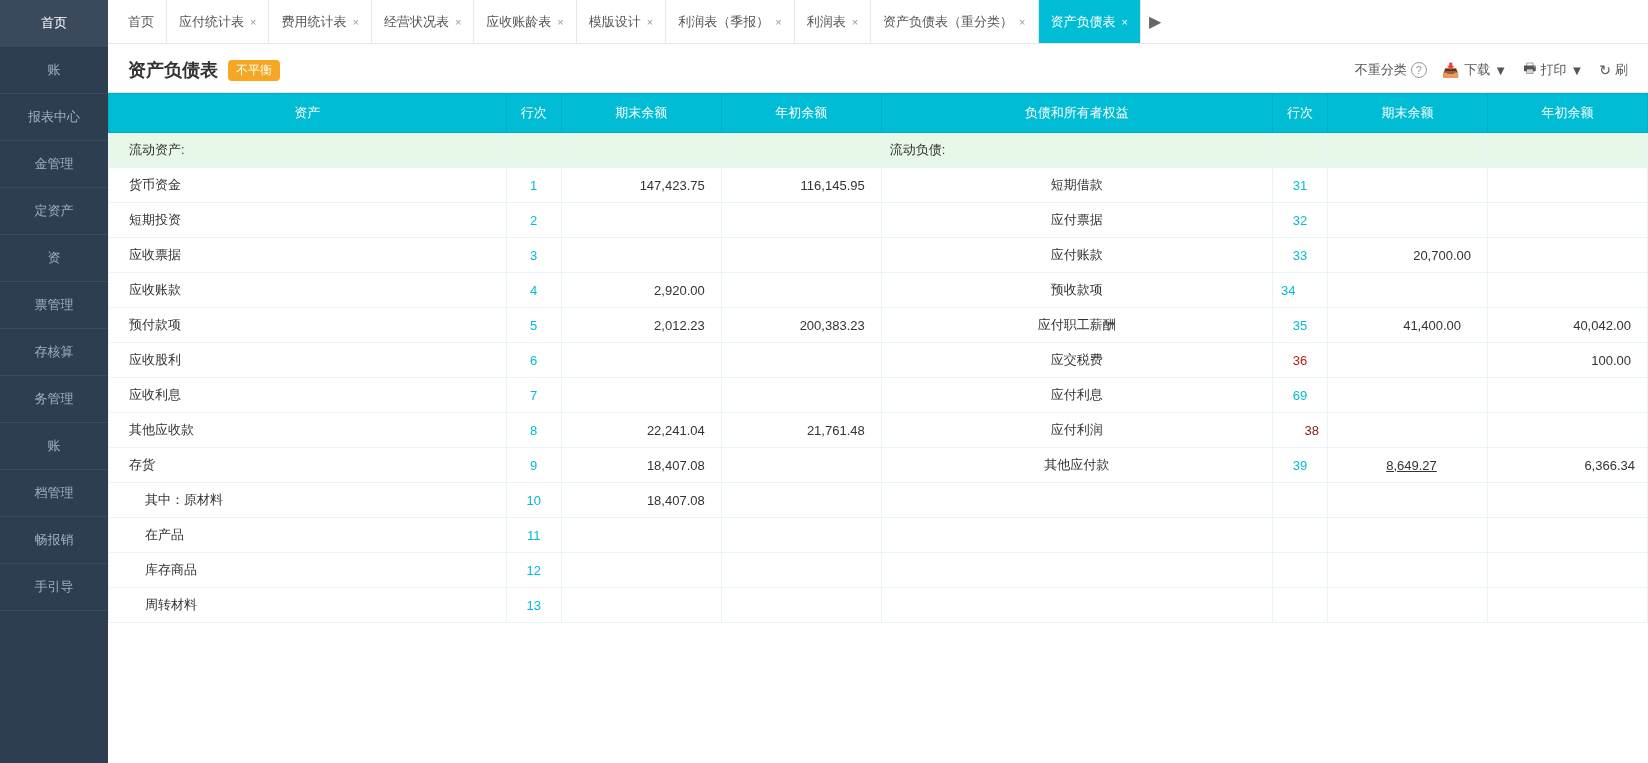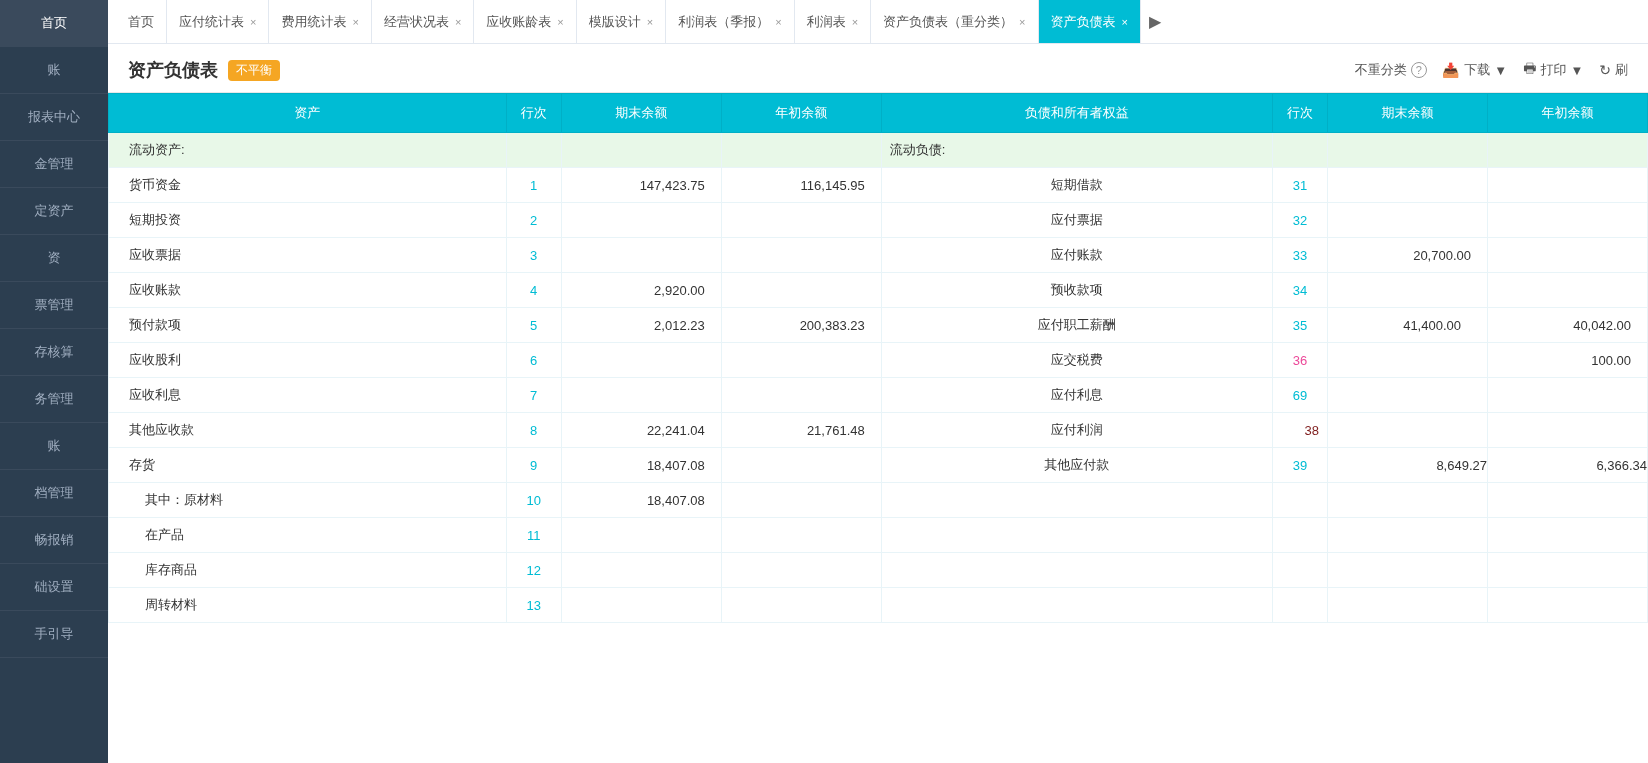--- a/index.html
+++ b/index.html
@@ -210,23 +210,20 @@
     <span>务管理</span>
   </div>
   <div class="sidebar-item">
     <span>账</span>
   </div>
   <div class="sidebar-item">
     <span>档管理</span>
   </div>
   <div class="sidebar-item">
     <span>畅报销</span>
-  </div>
-  <div class="sidebar-item">
-    <span>础设置</span>
   </div>
   <div class="sidebar-item">
     <span>手引导</span>
   </div>
 </div>
 
 <div class="main-area">
 
   <div class="tab-bar">
     <div class="tab">
@@ -354,41 +351,41 @@
     <td style="color:#00bcd4; text-align:center;">33</td>
     <td style="text-align:right; padding-right:16px;">20,700.00</td>
     <td style="text-align:right; padding-right:16px;"></td>
   </tr>
             <tr>
     <td class="">应收账款</td>
     <td style="color:#00bcd4; text-align:center;">4</td>
     <td style="text-align:right; padding-right:16px;">2,920.00</td>
     <td style="text-align:right; padding-right:16px;"></td>
     <td>预收款项</td>
-    <td style="color:#00bcd4; text-align:center;margin-left:14px;">34</td>
+    <td style="color:#00bcd4; text-align:left;margin-left:14px;">34</td>
     <td style="text-align:right; padding-right:16px;"></td>
     <td style="text-align:right; padding-right:16px;"></td>
   </tr>
             <tr>
     <td class="">预付款项</td>
     <td style="color:#00bcd4; text-align:center;">5</td>
     <td style="text-align:right; padding-right:16px;">2,012.23</td>
     <td style="text-align:right; padding-right:16px;">200,383.23</td>
     <td>应付职工薪酬</td>
     <td style="color:#00bcd4; text-align:center;">35</td>
     <td style="text-align:right; padding-right:26px;">41,400.00</td>
     <td style="text-align:right; padding-right:16px;">40,042.00</td>
   </tr>
             <tr>
     <td class="">应收股利</td>
     <td style="color:#00bcd4; text-align:center;">6</td>
     <td style="text-align:right; padding-right:16px;"></td>
     <td style="text-align:right; padding-right:16px;"></td>
     <td>应交税费</td>
-    <td style="color:#ec4899; text-align:center;">36</td>
+    <td style="color:#b91c1c; text-align:center;">36</td>
     <td style="text-align:right; padding-right:16px;"></td>
     <td style="text-align:right; padding-right:16px;">100.00</td>
   </tr>
             <tr>
     <td class="">应收利息</td>
     <td style="color:#00bcd4; text-align:center;">7</td>
     <td style="text-align:right; padding-right:16px;"></td>
     <td style="text-align:right; padding-right:16px;"></td>
     <td>应付利息</td>
     <td style="color:#00bcd4; text-align:center;">69</td>
@@ -405,22 +402,22 @@
     <td style="text-align:right; padding-right:16px;"></td>
     <td style="text-align:right; padding-right:16px;"></td>
   </tr>
             <tr>
     <td class="">存货</td>
     <td style="color:#00bcd4; text-align:center;">9</td>
     <td style="text-align:right; padding-right:16px;">18,407.08</td>
     <td style="text-align:right; padding-right:16px;"></td>
     <td>其他应付款</td>
     <td style="color:#00bcd4; text-align:center;">39</td>
-    <td style="text-align:right; padding-right:0;">8,649.27</td>
-    <td style="text-align:right; padding-right:0;">6,366.34</td>
+    <td style="padding-right:0;text-decoration:underline;">8,649.27</td>
+    <td style="text-align:right; padding-right:12px;">6,366.34</td>
   </tr>
             <tr>
     <td class="indent">其中：原材料</td>
     <td style="color:#00bcd4; text-align:center;">10</td>
     <td style="text-align:right; padding-right:16px;">18,407.08</td>
     <td style="text-align:right; padding-right:16px;"></td>
     <td></td>
     <td style=""></td>
     <td style="text-align:right; padding-right:16px;"></td>
     <td style="text-align:right; padding-right:16px;"></td>

